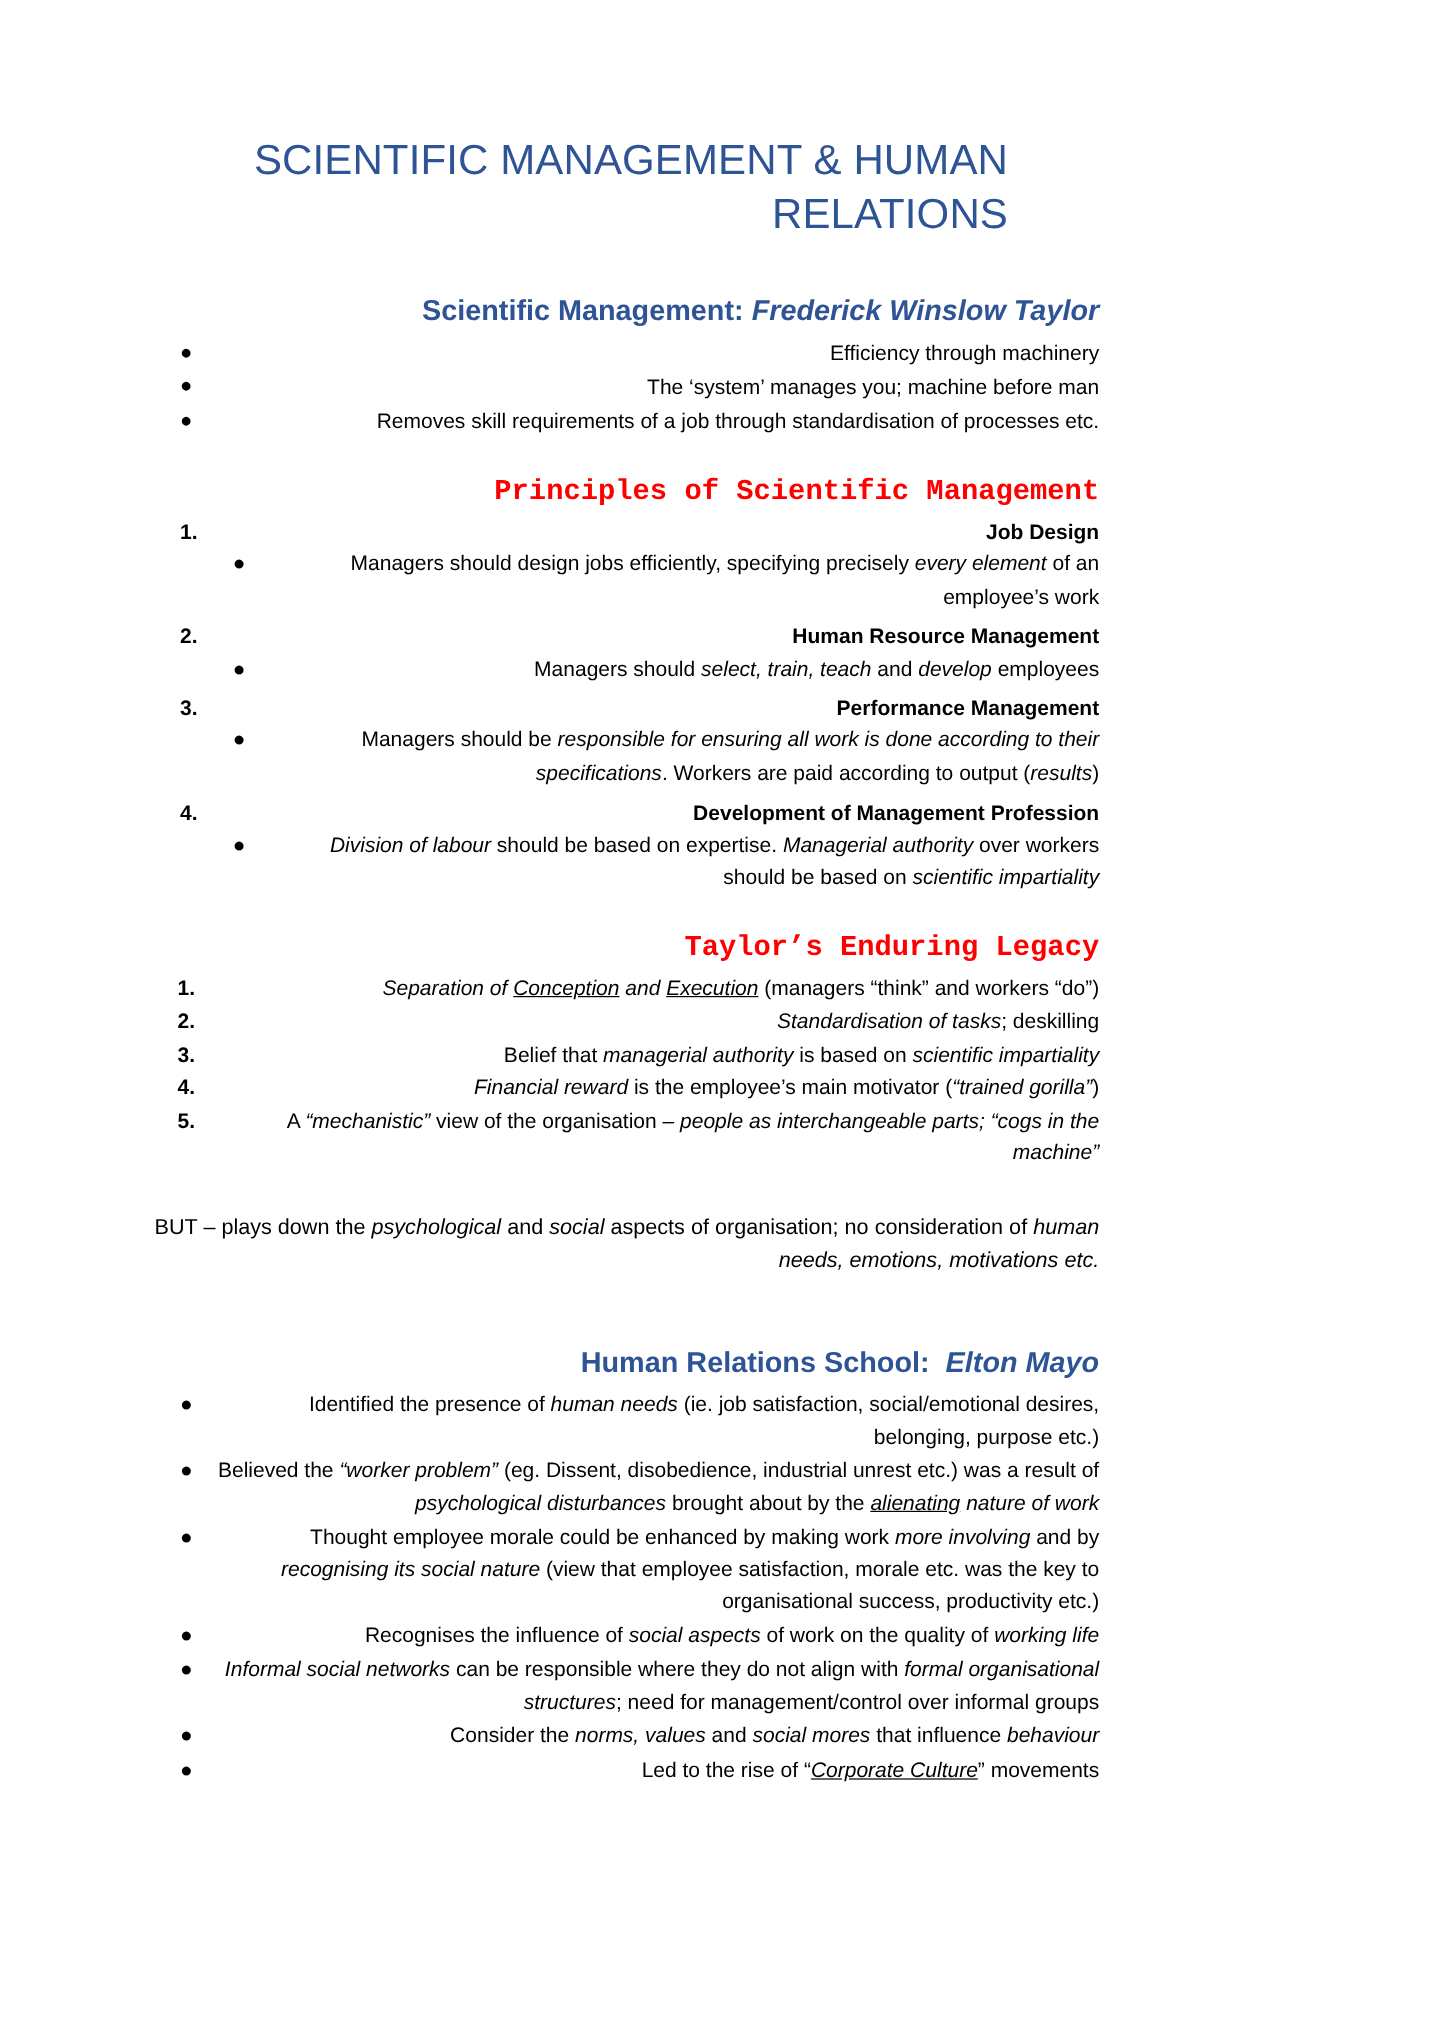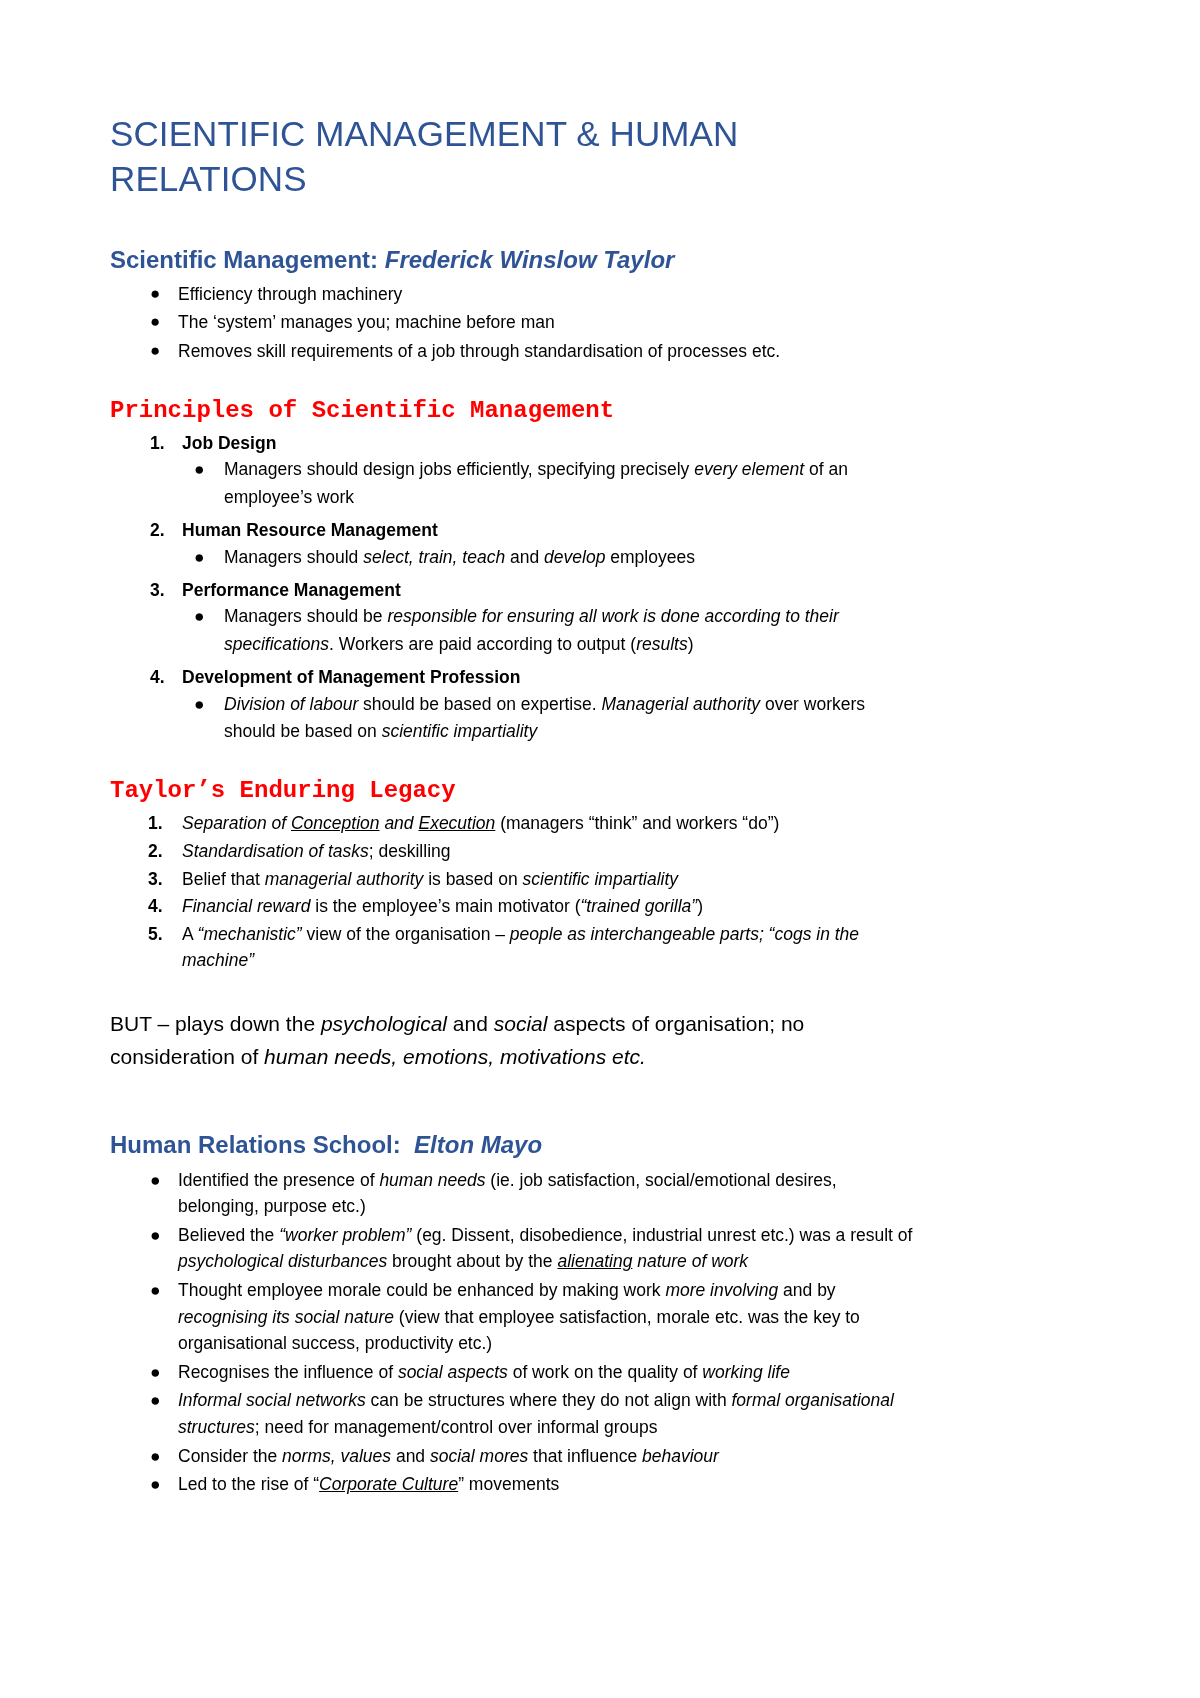--- a/index.html
+++ b/index.html
@@ -11,20 +11,21 @@
     font-family: "Liberation Sans", sans-serif;
     color: #000000;
   }
   .page {
     width: 1016px;
     min-height: 1698px;
     background: #ffffff;
     position: relative;
     box-sizing: border-box;
     padding: 112px 100px 60px 110px;
+    text-align: right;
   }
   
   .doc-title {
     color: #2E5496;
     font-size: 35px;
     line-height: 1.28;
     font-weight: 400;
     letter-spacing: 0.1px;
     margin: 0 0 42px 0;
     max-width: 730px;
@@ -125,21 +126,21 @@
   .mayo > li > .mark {
     position: absolute;
     left: 40px;
     top: 0;
   }
   
   .i { font-style: italic; }
   .iu { font-style: italic; text-decoration: underline; margin-top: 12px; }
   
   .para {
-    font-size: 21px;
+    font-size: 18px;
     line-height: 1.56;
     margin: 34px 0 0 0;
     max-width: 880px;
   }
   .spacer-lg { height: 56px; }
 </style>
 </head>
 <body>
 
 <div class="page">
@@ -262,21 +263,21 @@
     <li>
       <span class="mark">●</span>
       <span>Thought employee morale could be enhanced by making work </span><span class="i">more involving</span><span> and by </span><span class="i">recognising its social nature</span><span> (view that employee satisfaction, morale etc. was the key to organisational success, productivity etc.)</span>
     </li>
     <li>
       <span class="mark">●</span>
       <span>Recognises the influence of </span><span class="i">social aspects</span><span> of work on the quality of </span><span class="i">working life</span>
     </li>
     <li>
       <span class="mark">●</span>
-      <span class="i">Informal social networks</span><span> can be structures where they do not align with </span><span class="i">formal organisational structures</span><span>; need for management/control over informal groups</span>
+      <span class="i">Informal social networks</span><span> can be responsible where they do not align with </span><span class="i">formal organisational structures</span><span>; need for management/control over informal groups</span>
     </li>
     <li>
       <span class="mark">●</span>
       <span>Consider the </span><span class="i">norms, values</span><span> and </span><span class="i">social mores</span><span> that influence </span><span class="i">behaviour</span>
     </li>
     <li>
       <span class="mark">●</span>
       <span>Led to the rise of “</span><span class="iu">Corporate Culture</span><span>” movements</span>
     </li>
   </ul>

